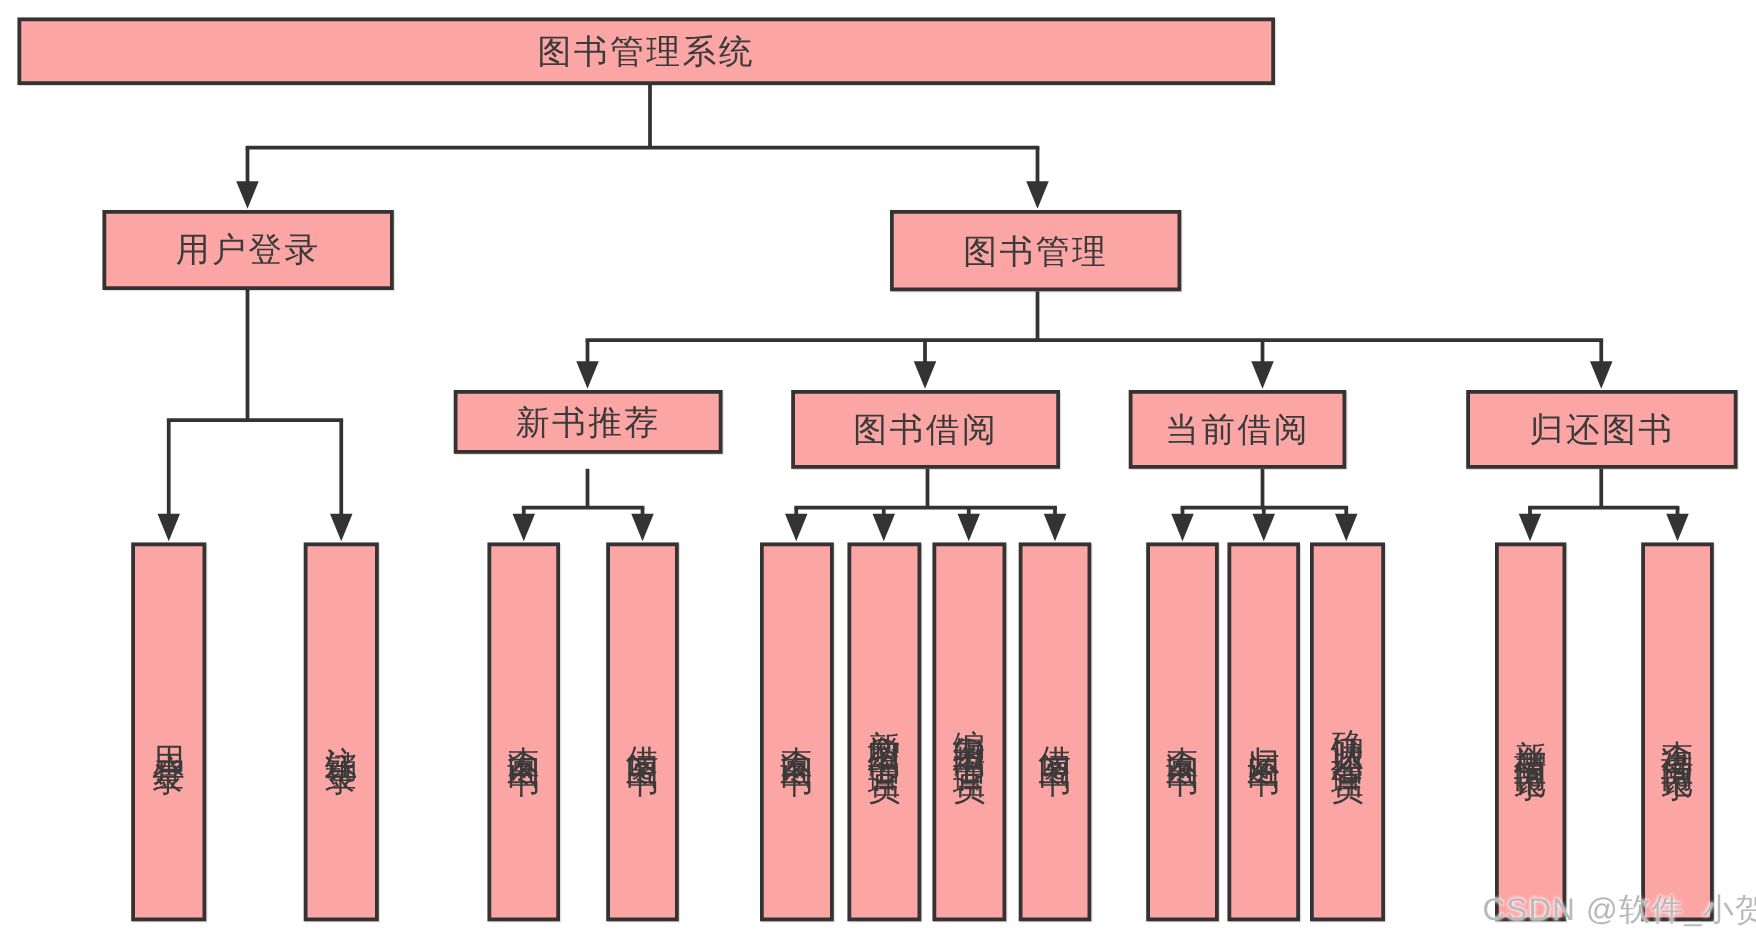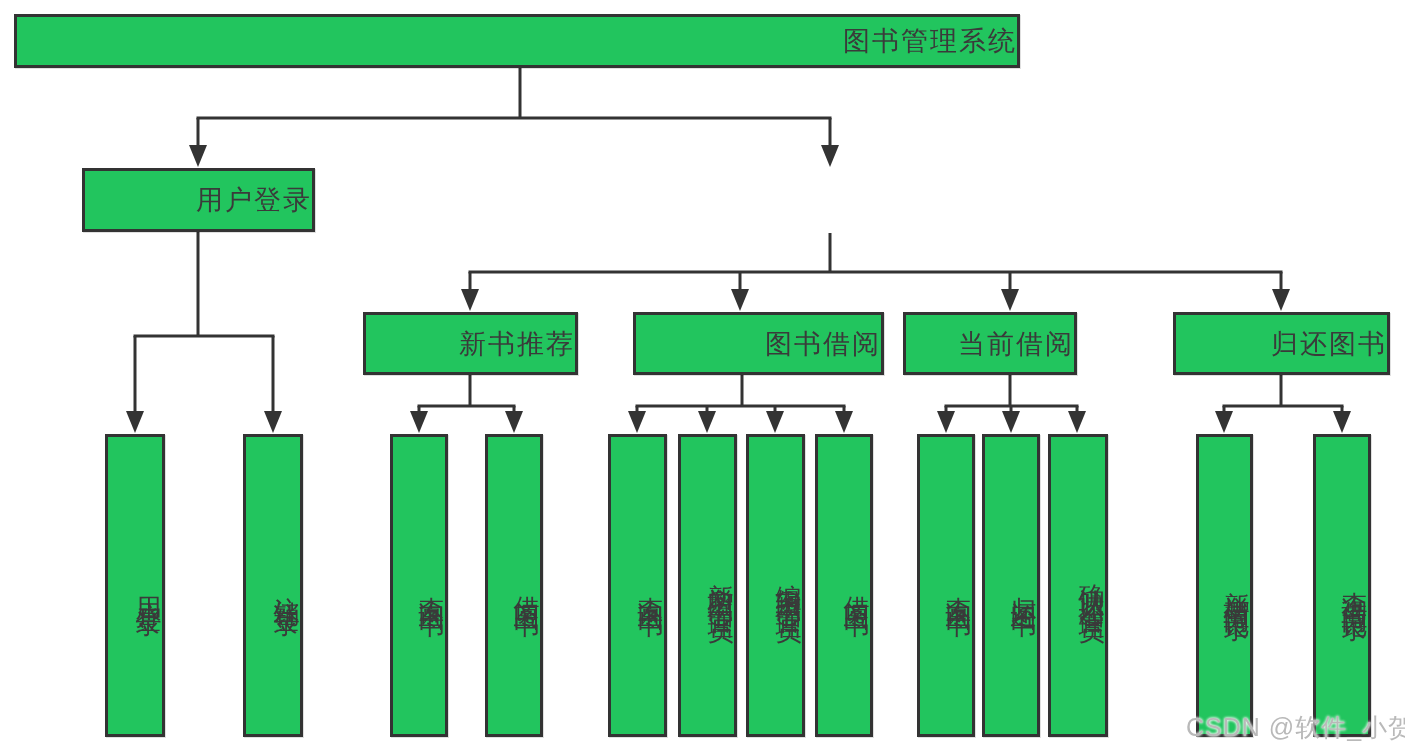--- a/index.html
+++ b/index.html
@@ -6,26 +6,25 @@
   html,body { background:#ffffff; }
   body {
     font-family:"Liberation Sans","DejaVu Sans",sans-serif;
     width:1405px; height:747px; overflow:hidden;
   }
   .canvas {
     position:relative; width:1405px; height:747px; background:var(--bg,#ffffff);
   }
   svg.connectors { position:absolute; left:0; top:0; width:1405px; height:747px; }
   .node {
-    position:absolute; background:#22c55e;
+    position:absolute; background:#fca5a5;
     border:3px solid var(--line,#333333);
-    display:flex; align-items:center; justify-content:flex-end;
+    display:flex; align-items:center; justify-content:center;
     color:var(--text,#3a3a3a);
     box-shadow:1px 1px 0 rgba(0,0,0,0.12);
-    font-family:Liberation Serif, serif;
   }
   .node .lbl {
     font-size:27px; letter-spacing:2px; white-space:nowrap; font-weight:500;
   }
   .node .v-lbl {
     writing-mode:vertical-rl; text-orientation:mixed;
     font-size:26px; letter-spacing:5px; line-height:1.1; font-weight:500;
   }
   .watermark {
     position:absolute; left:1186px; top:711px;
@@ -108,25 +107,28 @@
       </g>
     </svg>
 
   <div class="node" style="left:14px;top:14px;width:1006px;height:54px">
     <span class="lbl">图书管理系统</span>
   </div>
 
   <div class="node" style="left:82px;top:168px;width:233px;height:64px">
     <span class="lbl">用户登录</span>
   </div>
+  <div class="node" style="left:712px;top:168px;width:233px;height:65px">
+    <span class="lbl">图书管理</span>
+  </div>
 
-  <div class="node" style="left:363px;top:312px;width:215px;height:63px">
+  <div class="node" style="left:363px;top:312px;width:215px;height:51px">
     <span class="lbl">新书推荐</span>
   </div>
-  <div class="node" style="left:633px;top:312px;width:251px;height:63px">
+  <div class="node" style="left:633px;top:312px;width:215px;height:63px">
     <span class="lbl">图书借阅</span>
   </div>
   <div class="node" style="left:903px;top:312px;width:174px;height:63px">
     <span class="lbl">当前借阅</span>
   </div>
   <div class="node" style="left:1173px;top:312px;width:217px;height:63px">
     <span class="lbl">归还图书</span>
   </div>
 
   <div class="node" style="left:105px;top:434px;width:60px;height:303px">

